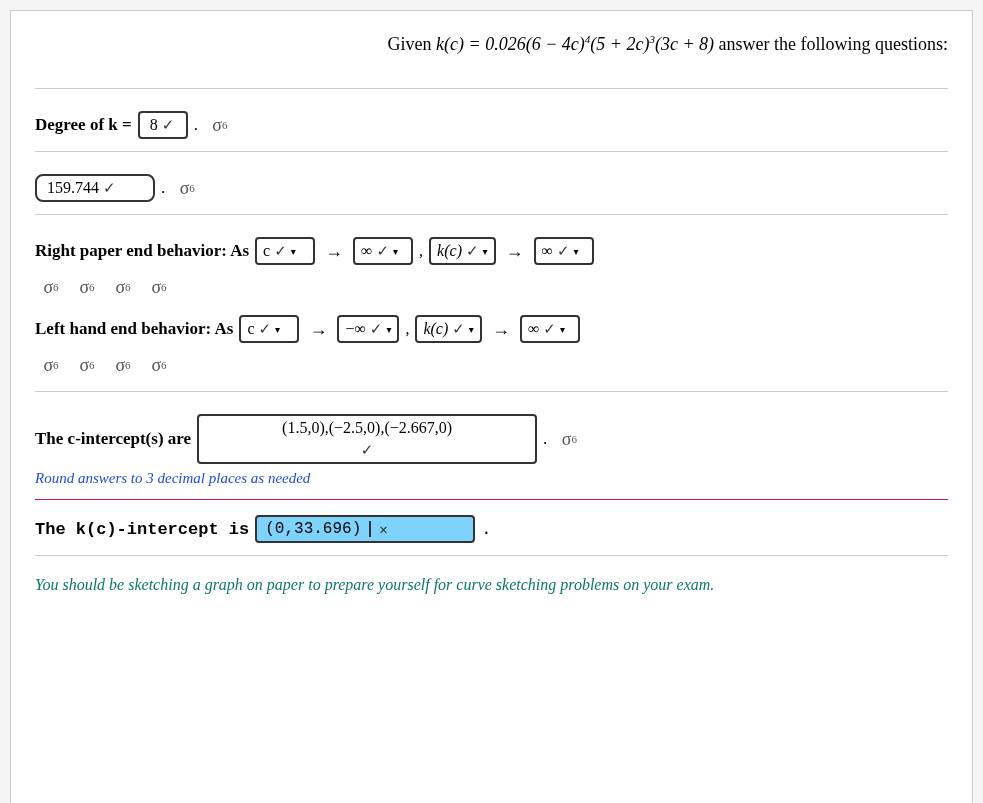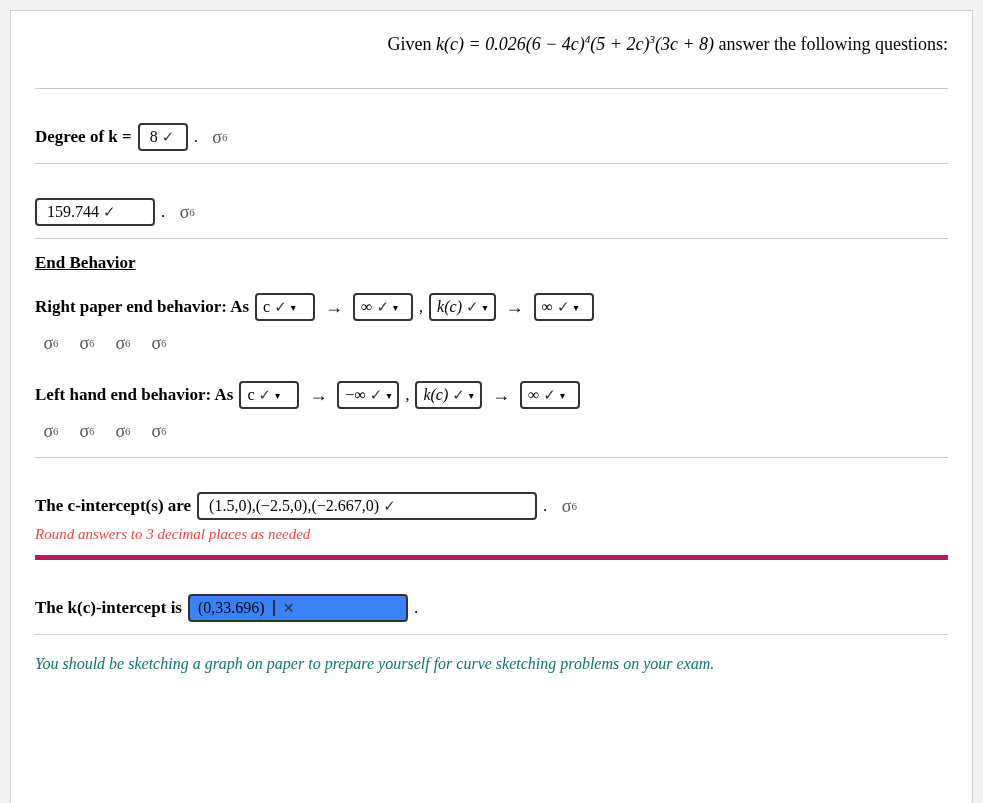--- a/index.html
+++ b/index.html
@@ -30,38 +30,40 @@
       padding: 14px 0 12px 0;
     }
     .section-row:last-child {
       border-bottom: none;
     }
     .inline-group {
       display: flex;
       align-items: center;
       flex-wrap: wrap;
       gap: 6px;
-      margin-top: 20px;
+      margin-top: 8px;
     }
     .answer-box {
       border: 2px solid #333;
       border-radius: 4px;
       padding: 3px 10px;
       font-size: 16px;
       min-width: 50px;
       display: inline-flex;
       align-items: center;
       gap: 4px;
       background: #fff;
     }
     .answer-box.wide {
       min-width: 120px;
+      border-radius: 8px;
     }
     .answer-box.very-wide {
       min-width: 340px;
+      flex-direction: column;
     }
     .check-mark {
       color: #333;
       font-size: 15px;
     }
     .select-box {
       border: 2px solid #333;
       border-radius: 4px;
       padding: 3px 6px;
       font-size: 16px;
@@ -103,36 +105,37 @@
       margin-bottom: 8px;
       display: block;
     }
     .section-label {
       font-size: 17px;
       font-weight: bold;
     }
     .italic-note {
       font-style: italic;
       font-size: 15px;
-      color: #ef4444;
+      color: #1d4ed8;
       margin-top: 6px;
     }
     .kc-intercept-row {
-      padding: 14px 0 12px 0;
-      border-top: 5px solid #be185d;
+      padding: 7px 0 12px 0;
+      border-top: 1px solid #be185d;
+      font-family: Liberation Mono, monospace;
     }
     .input-clear-box {
       border: 2px solid #333;
       border-radius: 4px;
       padding: 3px 8px;
       font-size: 16px;
       display: inline-flex;
       align-items: center;
       gap: 8px;
-      background: #3b82f6;
+      background: #7dd3fc;
       min-width: 220px;
     }
     .clear-x {
       font-size: 14px;
       cursor: pointer;
       color: #333;
     }
     .cursor-bar {
       display: inline-block;
       width: 2px;
@@ -179,21 +182,20 @@
       <span class="answer-box wide">
         <span>159.744</span>
         <span class="check-mark">✓</span>
       </span>
       <span style="font-size:17px;">.</span>
       <span class="sigma-btn">σ<sup>6</sup></span>
     </div>
   </div>
 
   <div class="section-row">
-    <span class="end-behavior-title">End Behavior</span>
 
     <div class="inline-group">
       <span class="section-label">Right paper end behavior: As</span>
       <span class="select-box">
         <span>c</span>
         <span class="check-mark">✓</span>
         <span class="chevron">▾</span>
       </span>
       <span class="arrow">→</span>
       <span class="select-box">
@@ -214,21 +216,21 @@
         <span class="chevron">▾</span>
       </span>
     </div>
     <div class="sigma-row">
       <span class="sigma-btn">σ<sup>6</sup></span>
       <span class="sigma-btn">σ<sup>6</sup></span>
       <span class="sigma-btn">σ<sup>6</sup></span>
       <span class="sigma-btn">σ<sup>6</sup></span>
     </div>
 
-    <div class="inline-group" style="margin-top:24px;align-items:center;">
+    <div class="inline-group" style="margin-top:14px;align-items:center;">
       <span class="section-label">Left hand end behavior: As</span>
       <span class="select-box">
         <span>c</span>
         <span class="check-mark">✓</span>
         <span class="chevron">▾</span>
       </span>
       <span class="arrow">→</span>
       <span class="select-box">
         <span>−∞</span>
         <span class="check-mark">✓</span>

